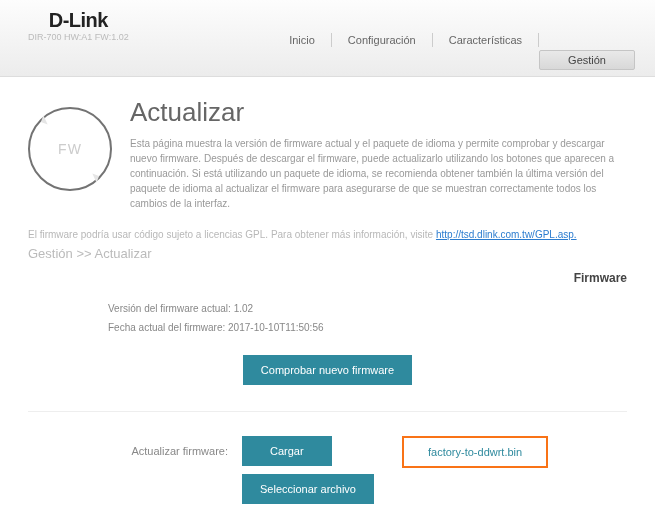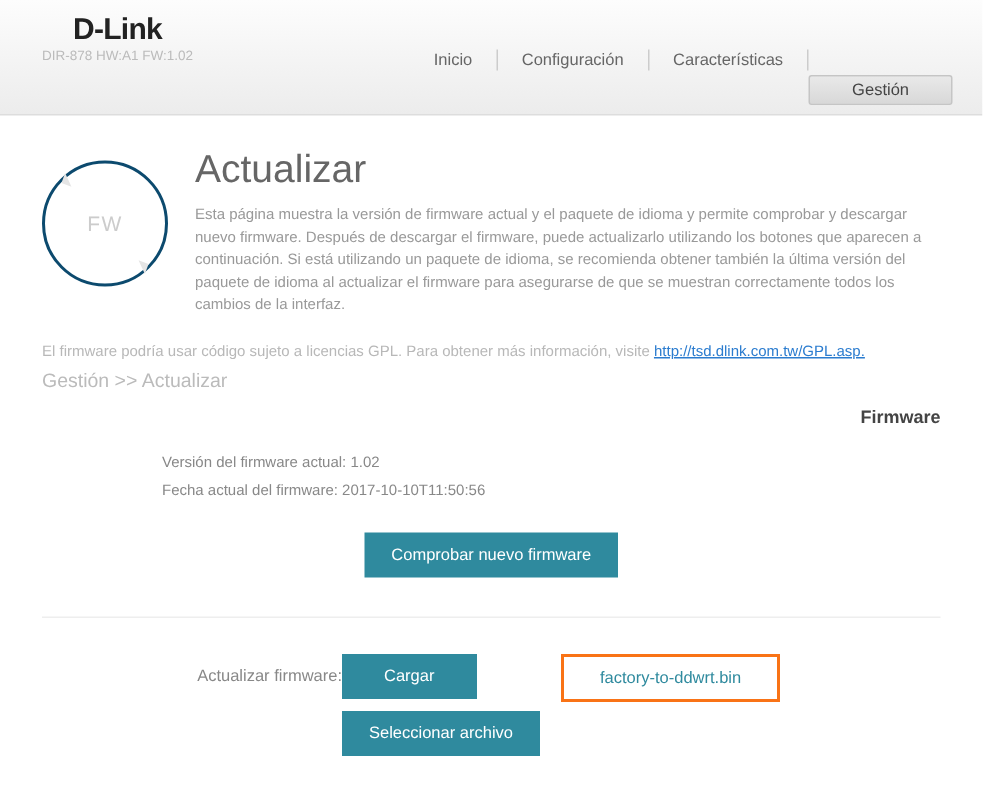--- a/index.html
+++ b/index.html
@@ -7,50 +7,50 @@
   .header{background:linear-gradient(#fdfdfd,#ececec);border-bottom:1px solid #ddd;padding:10px 20px 6px 28px;display:flex;align-items:flex-start;}
   .brand{display:flex;flex-direction:column;}
   .logo{font-family:Arial,sans-serif;font-weight:bold;font-size:20px;color:#222;letter-spacing:-0.5px;line-height:1;text-align:center;}
   .model{font-size:9px;color:#bbb;margin-top:2px;}
   .nav{margin-left:auto;display:flex;align-items:center;}
   .nav-item{color:#666;font-size:11px;padding:4px 16px;cursor:pointer;}
   .nav-sep{width:1px;height:14px;background:#ccc;}
   .nav-item.active{background:linear-gradient(#e9e9e9,#d8d8d8);border:1px solid #c5c5c5;border-radius:2px;color:#444;padding:3px 28px;margin-top:40px;}
   .content{padding:12px 28px 0 28px;}
   .hero{display:flex;align-items:flex-start;gap:18px;}
-  .fw-circle{flex:0 0 80px;height:80px;border:2px solid #0c4a6e;border-radius:50%;display:flex;align-items:center;justify-content:center;position:relative;margin-top:18px;}
+  .fw-circle{flex:0 0 80px;height:80px;border:2px solid #737373;border-radius:50%;display:flex;align-items:center;justify-content:center;position:relative;margin-top:18px;}
   .fw-text{color:#ccc;font-size:14px;letter-spacing:1px;}
   .arrow{position:absolute;width:0;height:0;border:5px solid transparent;}
   .arrow.tl{top:8px;left:6px;border-right-color:#e5e5e5;transform:rotate(-25deg);}
   .arrow.br{bottom:8px;right:6px;border-left-color:#e5e5e5;transform:rotate(-25deg);}
   .hero-text{flex:1;}
   .title{font-size:26px;color:#666;font-weight:normal;margin:8px 0 8px 0;}
   .desc{font-size:10px;color:#999;line-height:1.5;}
   .sub-note{font-size:10px;color:#b8b8b8;margin:18px 0 4px 0;}
   .gpl-link{color:#2b7ccf;text-decoration:underline;font-size:10px;}
   .breadcrumb{color:#bbb;font-size:13px;margin:6px 0 0 0;}
   .section{padding:10px 28px;}
   .section-title{font-size:12px;color:#444;font-weight:bold;margin-bottom:14px;text-align:right;}
   .kv{font-size:10px;color:#888;margin-left:80px;line-height:1.9;}
   .btn-row{text-align:center;margin:18px 0 10px 0;}
   .btn{display:inline-block;background:#2f8a9e;color:#fff;font-size:11px;padding:9px 18px;border:none;cursor:pointer;min-width:110px;text-align:right;}
   hr.sep{border:none;border-top:1px solid #eee;margin:6px 28px;}
-  .manual-row{display:flex;align-items:flex-start;margin-top:8px;}
+  .manual-row{display:flex;align-items:flex-start;gap:14px;margin-top:8px;}
   .manual-label{font-size:11px;color:#888;width:200px;text-align:right;padding-top:9px;}
   .manual-btns{display:flex;flex-direction:column;gap:8px;align-items:flex-start;}
   .file-box{border:2px solid #f97316;padding:8px 24px;color:#2f8a9e;font-size:11px;margin-left:14px;align-self:flex-start;}
   .footer{text-align:center;font-size:9px;color:#bbb;padding:26px 0 10px 0;border-top:1px solid #eee;margin-top:18px;}
 </style>
 </head>
 <body>
 
 <div class="header">
   <div class="brand">
     <div class="logo">D-Link</div>
-    <div class="model">DIR-878 HW:A1 FW:1.02</div>
+    <div class="model">DIR-700 HW:A1 FW:1.02</div>
   </div>
   <div class="nav">
     <div class="nav-item">Inicio</div>
     <div class="nav-sep"></div>
     <div class="nav-item">Configuración</div>
     <div class="nav-sep"></div>
     <div class="nav-item">Características</div>
     <div class="nav-sep"></div>
     <div class="nav-item active">Gestión</div>
   </div>

